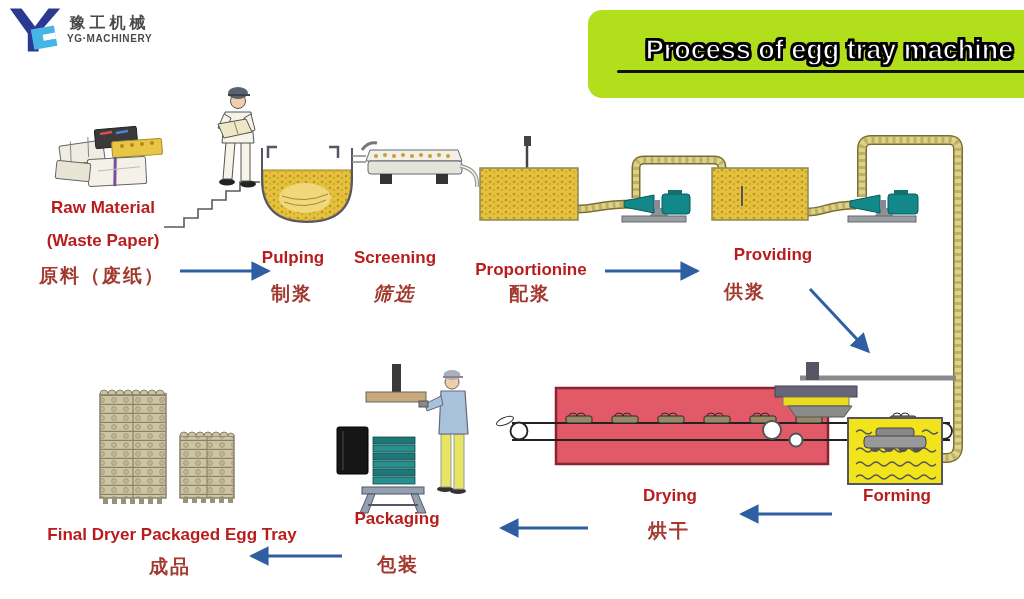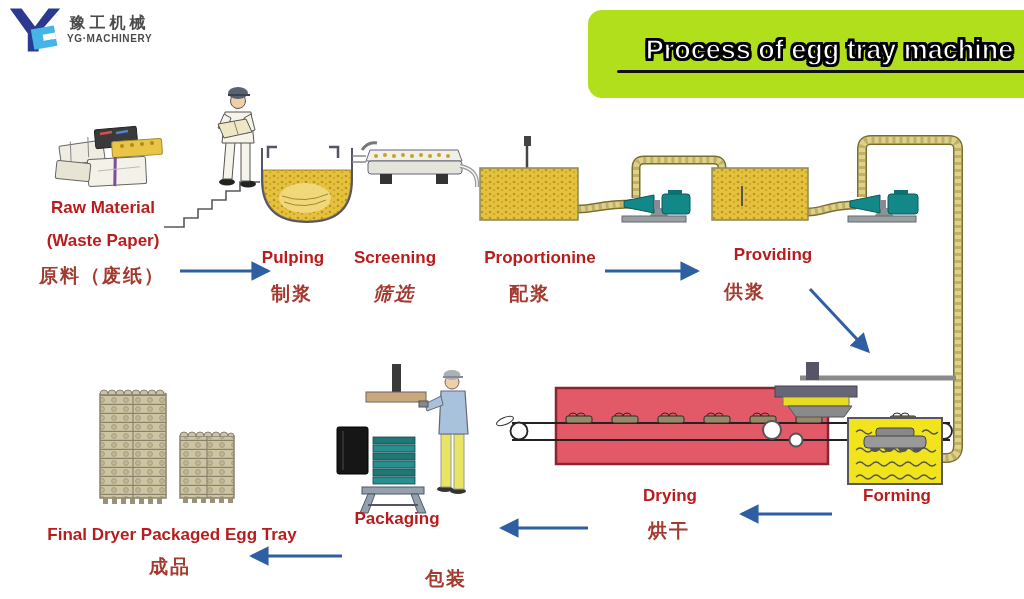--- a/index.html
+++ b/index.html
@@ -310,30 +310,30 @@
   <div class="lbl lbl-en" style="left:103px;top:198px;">Raw Material</div>
   <div class="lbl lbl-en" style="left:103px;top:231px;">(Waste Paper)</div>
   <div class="lbl lbl-zh" style="left:102px;top:263px;">原料（废纸）</div>
 
   <div class="lbl lbl-en" style="left:293px;top:248px;">Pulping</div>
   <div class="lbl lbl-zh" style="left:292px;top:281px;">制浆</div>
 
   <div class="lbl lbl-en" style="left:395px;top:248px;">Screening</div>
   <div class="lbl lbl-zh" style="left:394px;top:281px;font-style:italic;">筛选</div>
 
-  <div class="lbl lbl-en" style="left:531px;top:248px;margin-left:9px;">Proportionine</div>
+  <div class="lbl lbl-en" style="left:531px;top:260px;">Proportionine</div>
   <div class="lbl lbl-zh" style="left:530px;top:281px;">配浆</div>
 
   <div class="lbl lbl-en" style="left:773px;top:245px;">Providing</div>
   <div class="lbl lbl-zh" style="left:745px;top:279px;">供浆</div>
 
   <div class="lbl lbl-en" style="left:670px;top:486px;">Drying</div>
   <div class="lbl lbl-zh" style="left:669px;top:518px;">烘干</div>
 
   <div class="lbl lbl-en" style="left:897px;top:486px;">Forming</div>
 
   <div class="lbl lbl-en" style="left:397px;top:509px;">Packaging</div>
-  <div class="lbl lbl-zh" style="left:398px;top:566px;margin-left:48px;">包装</div>
+  <div class="lbl lbl-zh" style="left:398px;top:552px;">包装</div>
 
   <div class="lbl lbl-en" style="left:172px;top:525px;">Final Dryer Packaged Egg Tray</div>
   <div class="lbl lbl-zh" style="left:170px;top:554px;">成品</div>
 
 </div>
 
 </body></html>

